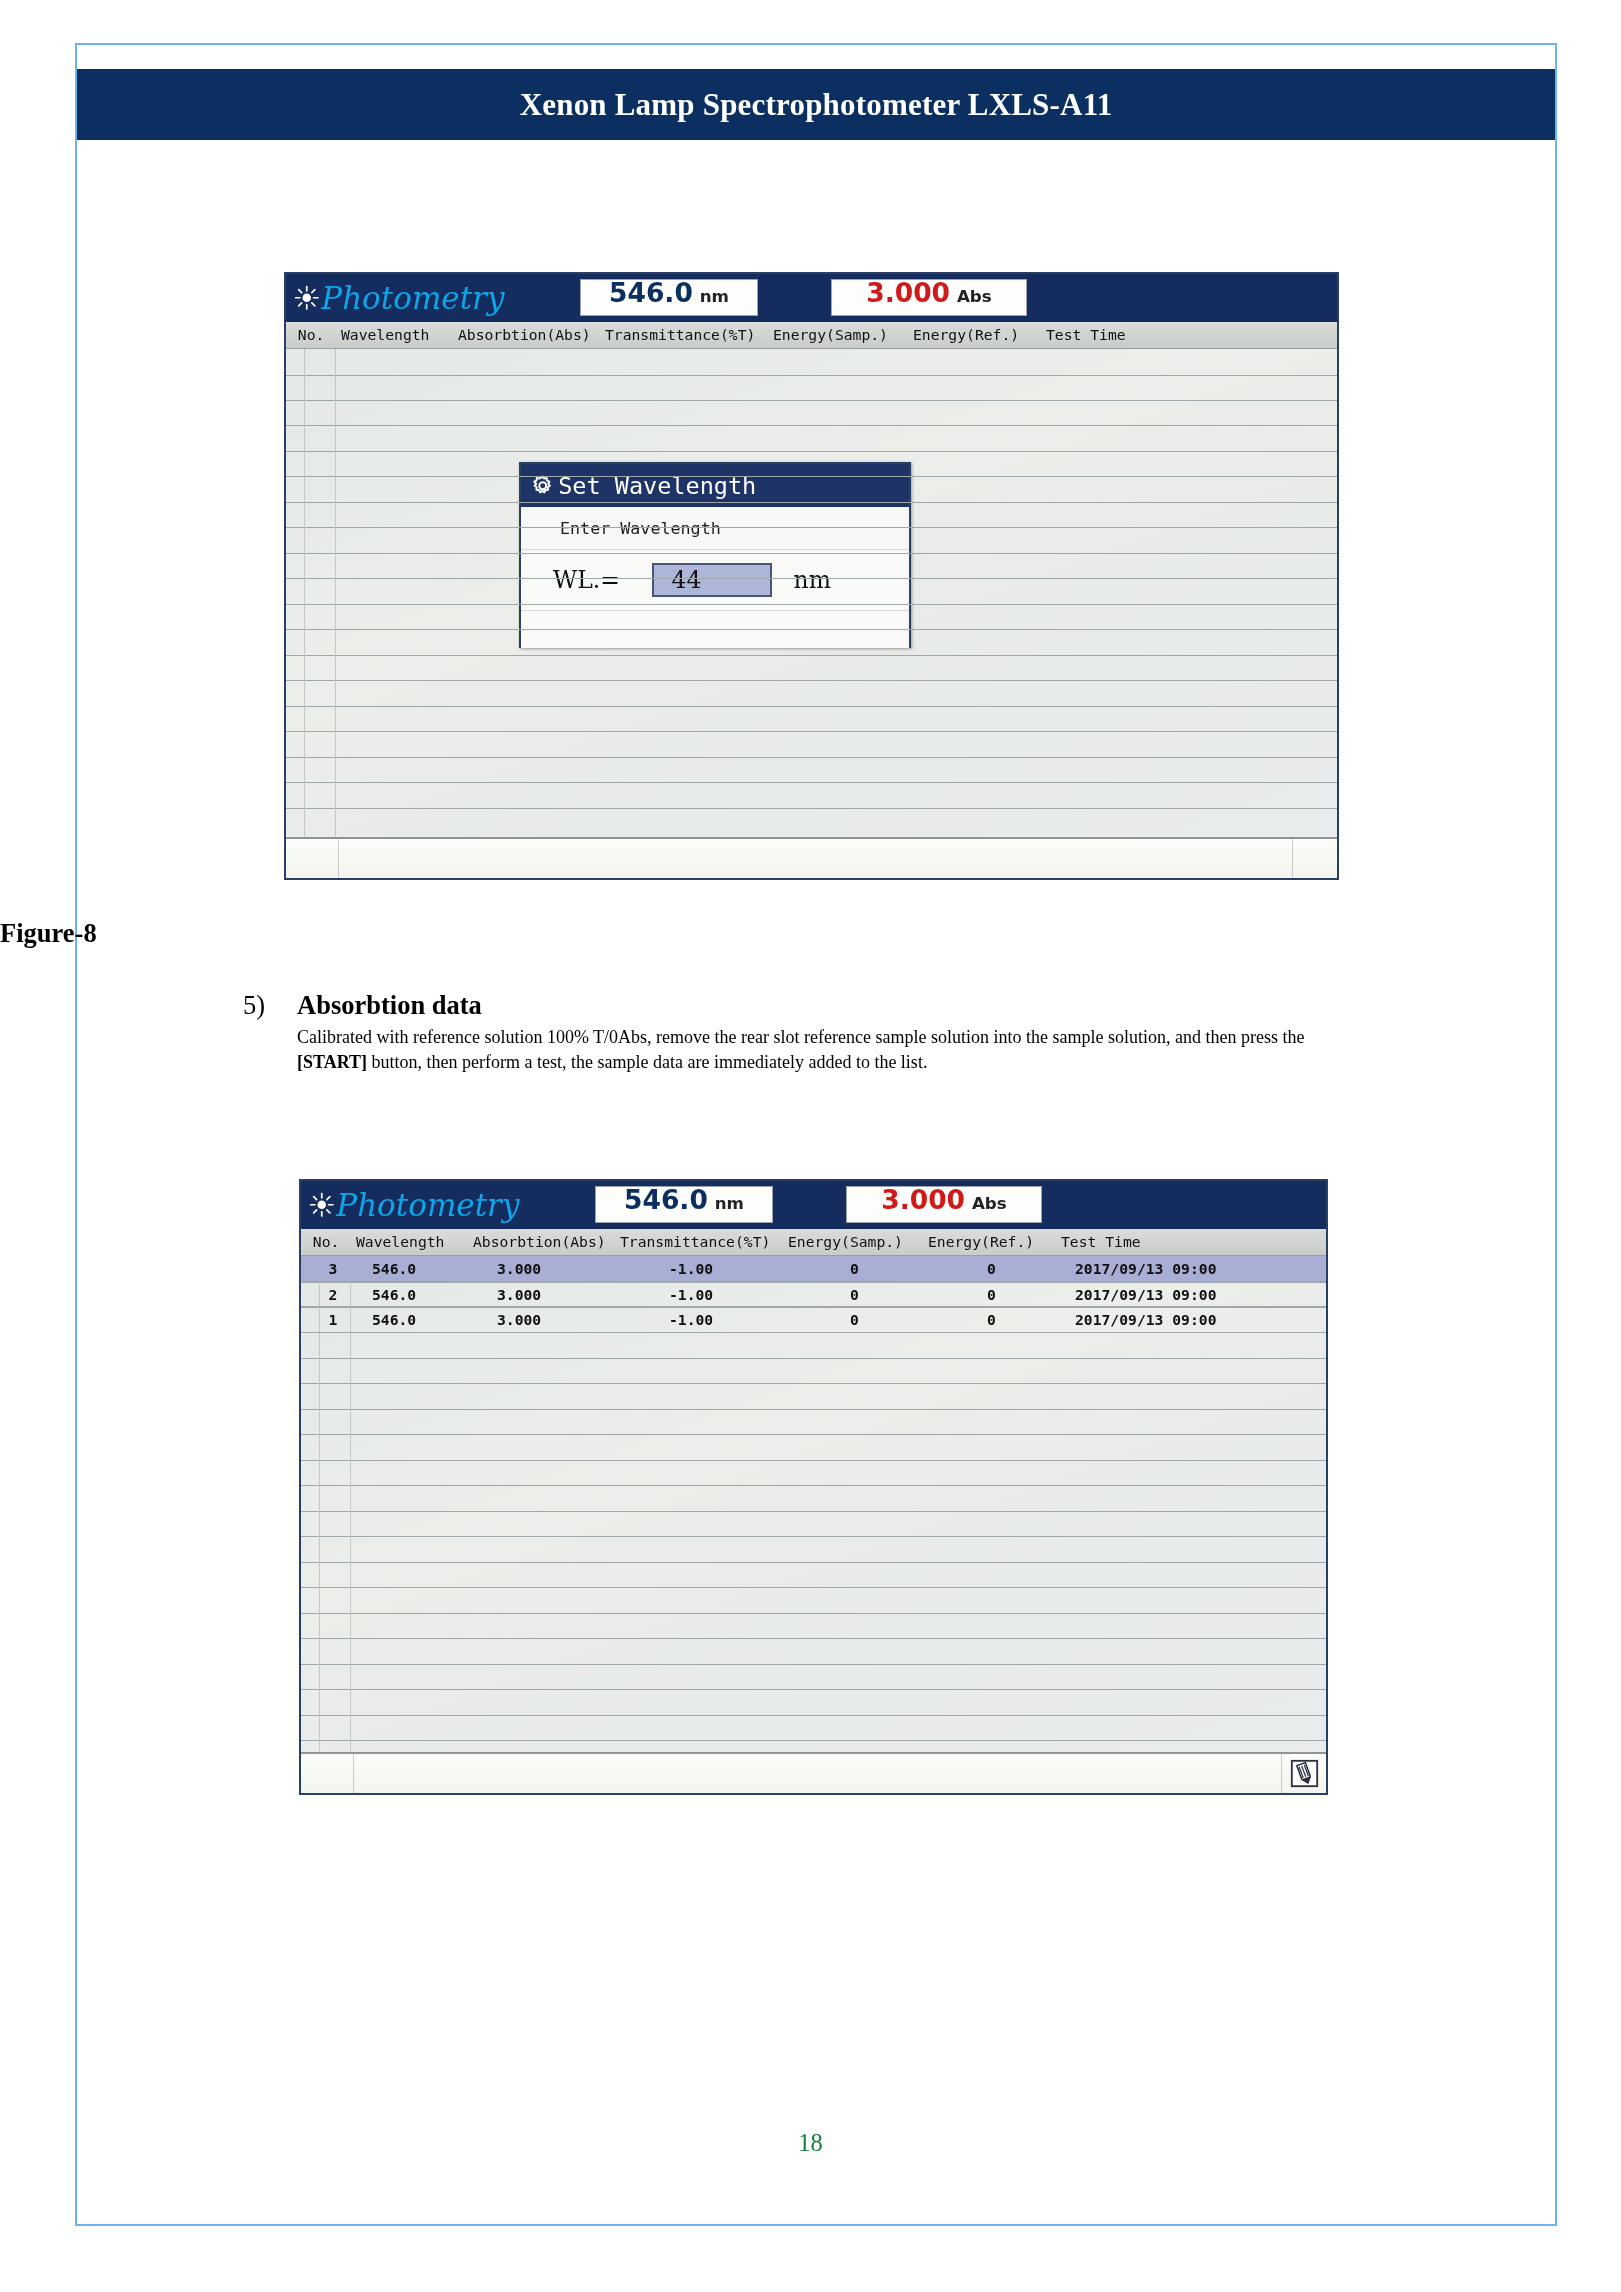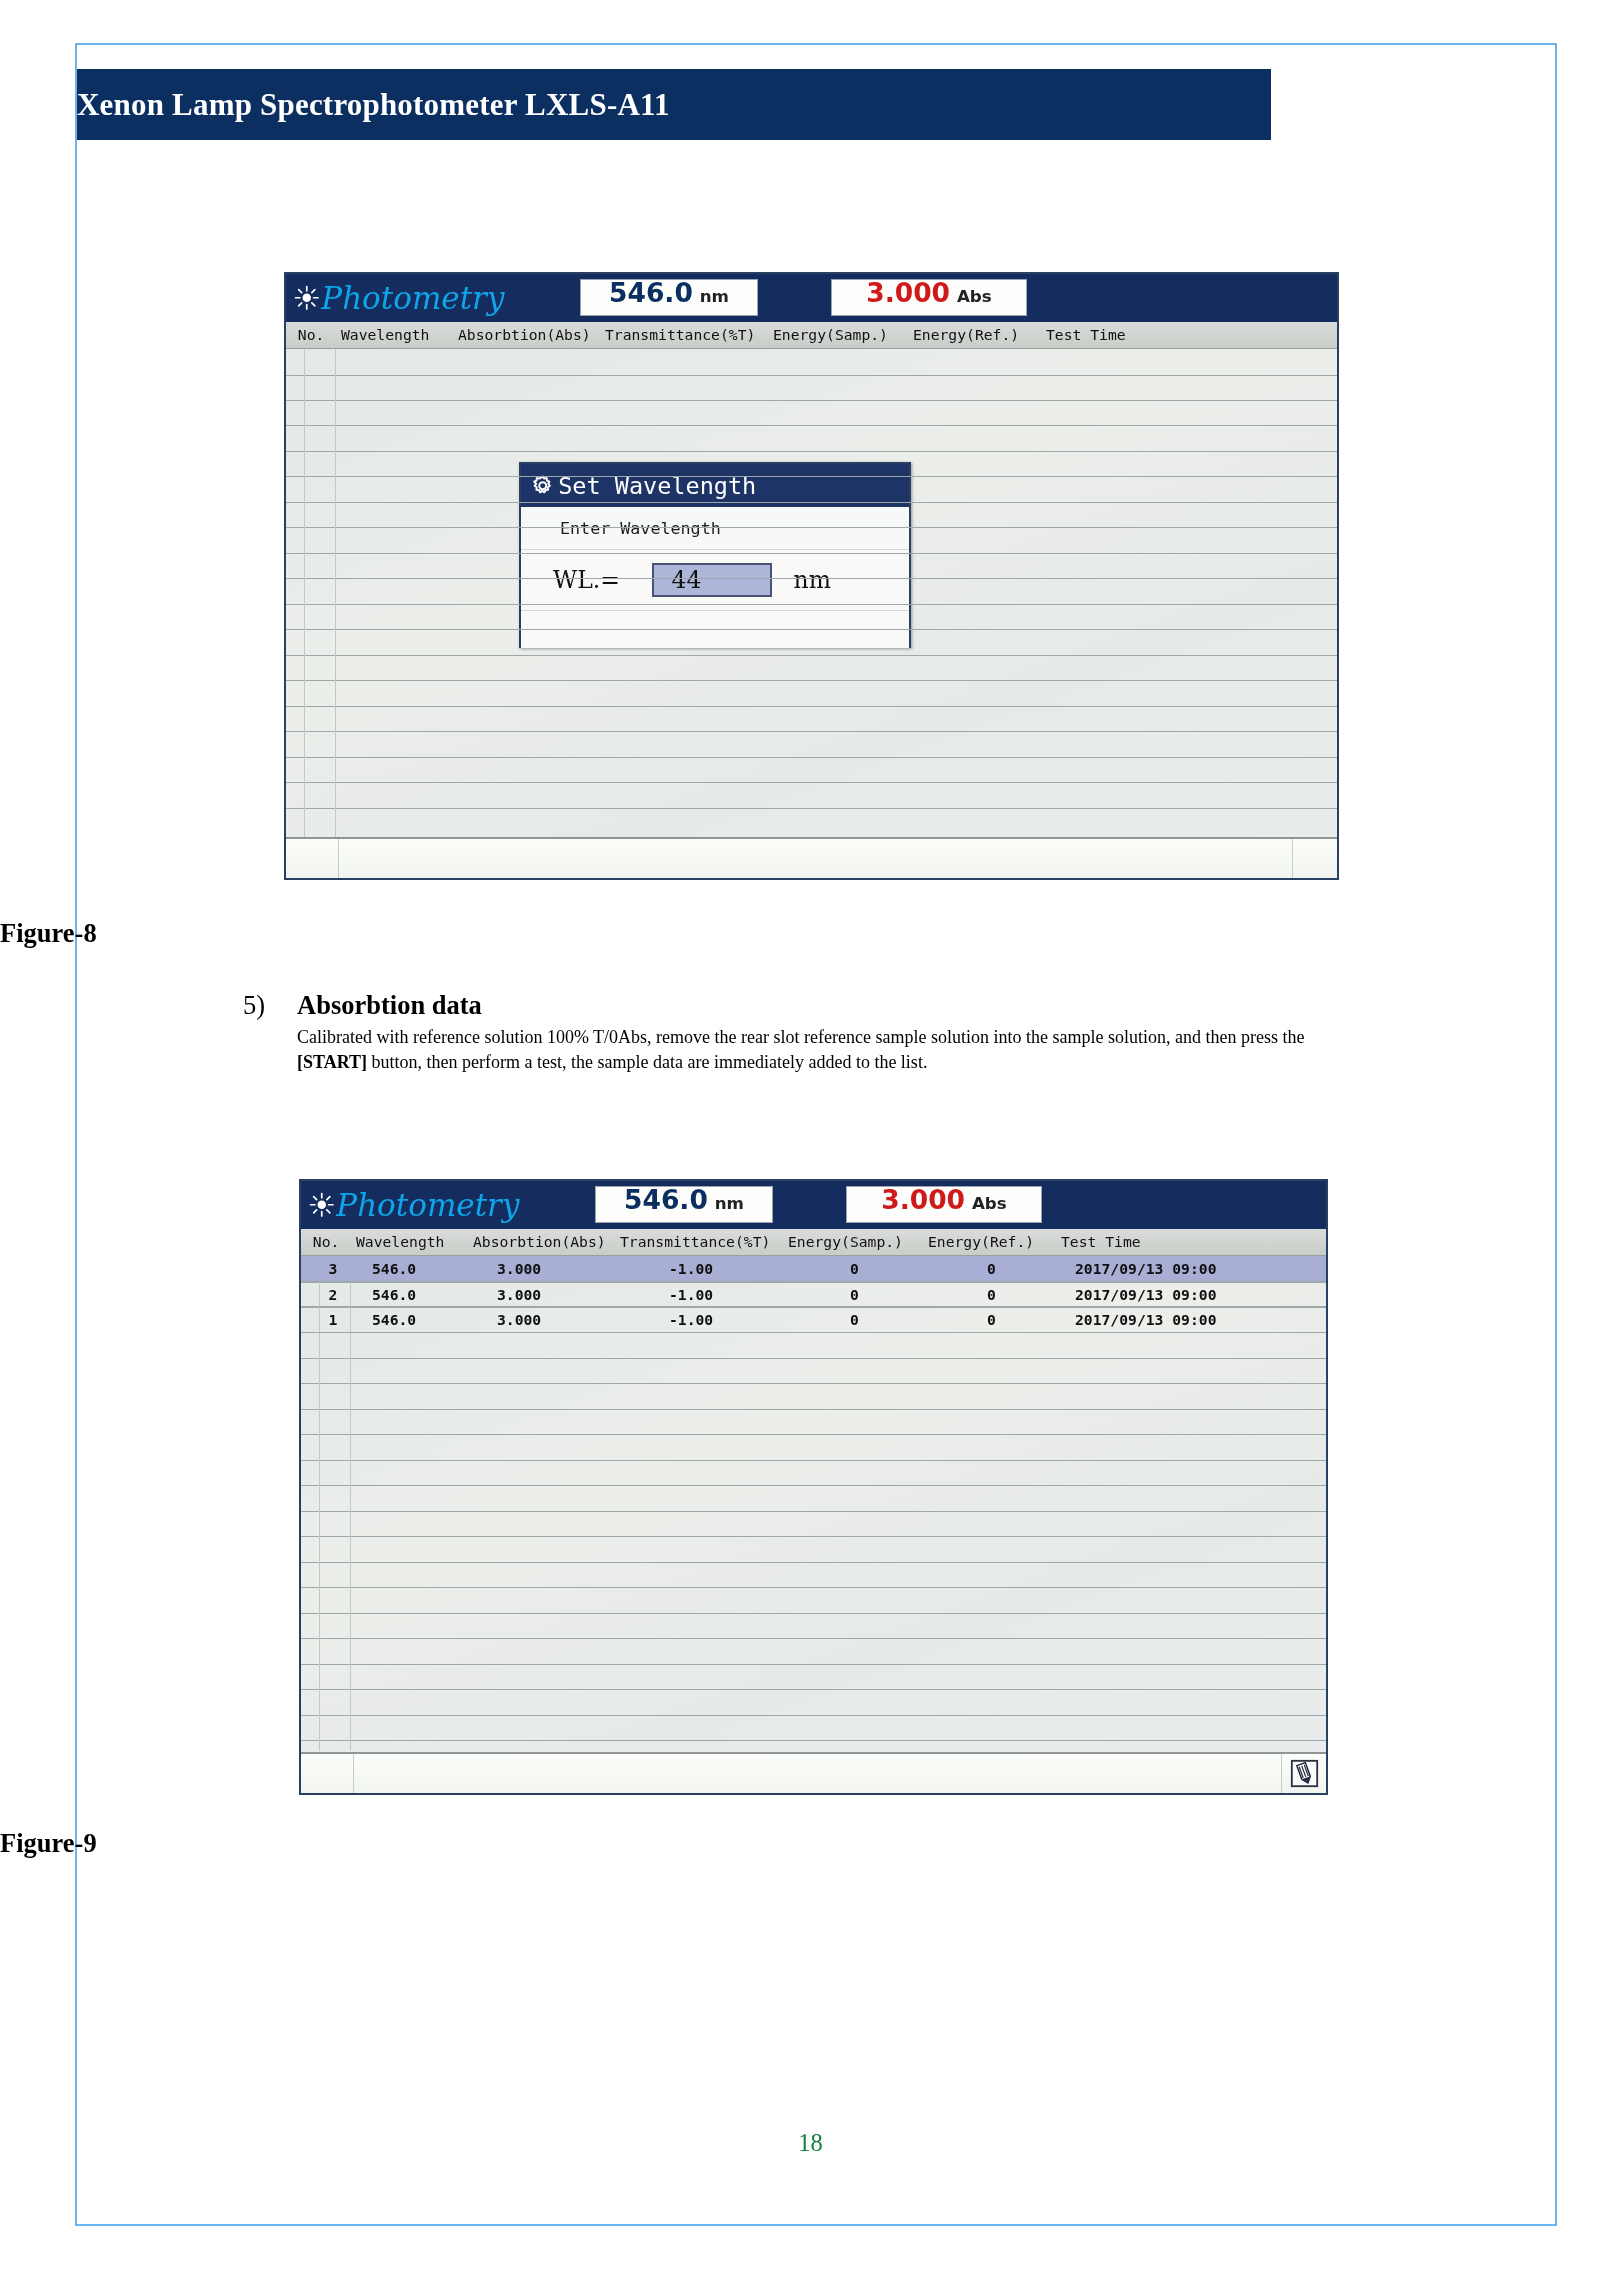--- a/index.html
+++ b/index.html
@@ -22,24 +22,25 @@
     left: 75px; top: 43px;
     width: 1482px; height: 2183px;
     border: 2px solid #6cb4f0;
     pointer-events: none;
   }
 
   
   .banner {
     position: absolute;
     left: 77px; top: 69px;
-    width: 1194px; height: 71px;
+    width: 1478px; height: 71px;
     background: #0b2f60;
     display: flex;
     align-items: center;
+    justify-content: center;
   }
   .banner-title {
     color: #ffffff;
     font-family: "Liberation Serif", serif;
     font-weight: bold;
     font-size: 31px;
     letter-spacing: 0.2px;
     white-space: nowrap;
   }
 
@@ -482,18 +483,17 @@
             <line x1="13" y1="7" x2="13" y2="20" stroke="#1b2237" stroke-width="1.3"></line>
             <line x1="16" y1="7" x2="16" y2="20" stroke="#1b2237" stroke-width="1.3"></line>
             <line x1="19" y1="7" x2="19" y2="20" stroke="#1b2237" stroke-width="1.3"></line>
             <polygon points="11,21 16,27 21,21" fill="#2b3142"></polygon>
           </g>
         </svg>
       </div>
     </div>
   </div>
 
-  <div class="caption" style="top:1828px;">Figure-9</div>
 
   <div class="page-number" style="top:2129px;">18</div>
 
 </div>
 
 
 </body></html>

